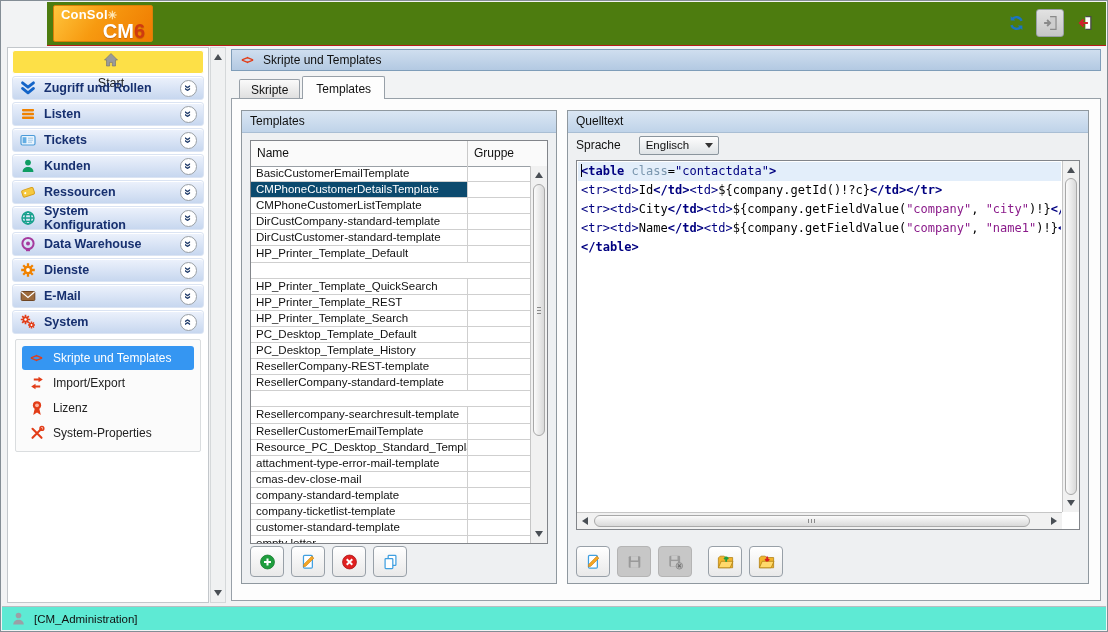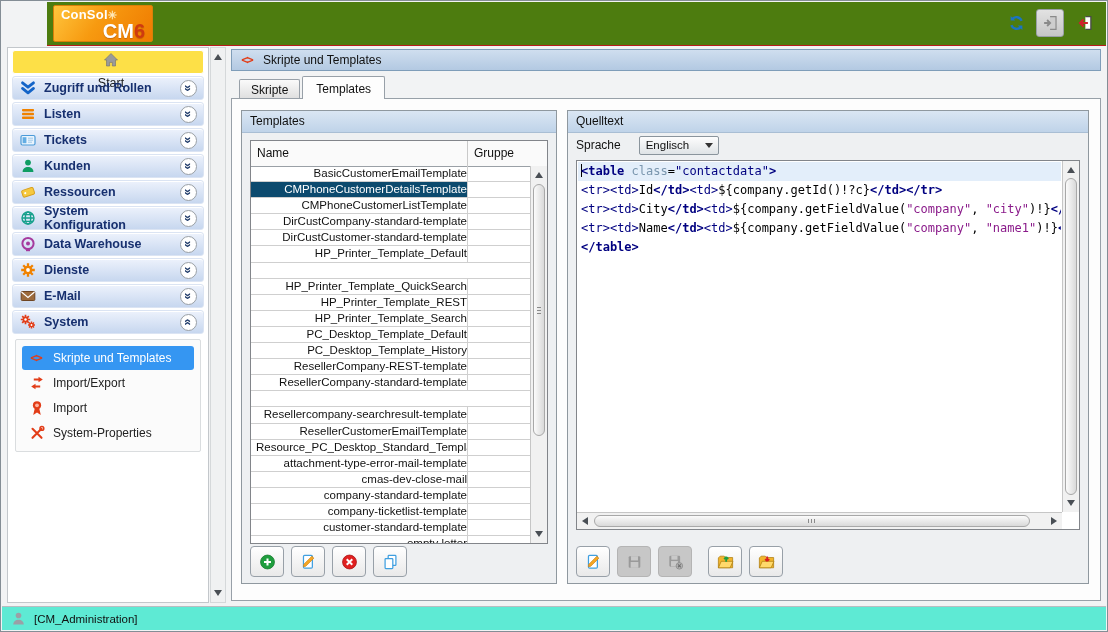--- a/index.html
+++ b/index.html
@@ -48,21 +48,21 @@
   .panel{position:absolute;border:1px solid #8f989f;background:#eef0f2;box-sizing:border-box;}
   .panel-title{height:21px;background:linear-gradient(#dae6f3,#bfd3e9);border-bottom:1px solid #a9bed4;
                font-size:12px;color:#101010;line-height:21px;padding-left:8px;}
   .panel-templates{left:9px;top:11px;width:316px;bottom:16px;}
   .panel-source{left:335px;top:11px;right:11px;bottom:16px;}
   
   .tbl{position:absolute;left:8px;top:29px;right:8px;height:404px;border:1px solid #82858a;background:#fff;box-sizing:border-box;}
   .thead{position:absolute;left:0;top:0;right:0;height:25px;background:#fafafa;border-bottom:1px solid #9aa0a6;display:flex;font-size:12px;color:#111;}
   .thead .th1{width:217px;border-right:1px solid #c9c9c9;padding:5px 0 0 6px;box-sizing:border-box;}
   .thead .th2{flex:1;padding:5px 0 0 6px;}
-  .tbody{position:absolute;left:0;top:25px;right:17px;bottom:0;overflow:hidden;text-align:right;}
+  .tbody{position:absolute;left:0;top:25px;right:17px;bottom:0;overflow:hidden;}
   .trow{display:flex;height:16.1px;border-bottom:1px solid #cfcfcf;font-size:11.5px;color:#111;box-sizing:border-box;}
   .cname{width:217px;border-right:1px solid #cfcfcf;padding:1px 0 0 5px;box-sizing:border-box;white-space:nowrap;overflow:hidden;}
   .cname.sel{background:#0c4a6e;color:#fff;}
   .cgruppe{flex:1;}
   
   .vscroll{position:absolute;top:0;right:0;bottom:0;width:17px;background:#f1f1f1;border-left:1px solid #c6c6c6;box-sizing:border-box;}
   .vscroll .arr-up{position:absolute;top:6px;left:4px;}
   .vscroll .arr-dn{position:absolute;bottom:6px;left:4px;}
   .vthumb{position:absolute;left:2px;right:2px;border:1px solid #a8a8a8;border-radius:6px;background:linear-gradient(90deg,#fbfbfb,#d9d9d9);}
   .grip-v{position:absolute;left:3px;right:3px;top:50%;height:7px;margin-top:-3px;
@@ -319,21 +319,21 @@
           <span class="lbl">Import/Export</span>
         </div>
         <div class="sub-item">
           <span class="ic">
             <svg width="16" height="16" viewBox="0 0 16 16">
               <path d="M5.8 8.2 4.2 15 8 12.4 11.8 15 10.2 8.2z" fill="#e23d18"></path>
               <circle cx="8" cy="5.3" r="4.1" fill="#e23d18"></circle>
               <circle cx="8" cy="5.3" r="1.9" fill="#ffb4a0"></circle>
             </svg>
           </span>
-          <span class="lbl">Import</span>
+          <span class="lbl">Lizenz</span>
         </div>
         <div class="sub-item">
           <span class="ic">
             <svg width="16" height="16" viewBox="0 0 16 16">
               <g stroke="#e23d18" stroke-width="2.1" stroke-linecap="round">
                 <path d="M3.5 3.8 12.5 12.8M12.5 3.8 3.5 12.8"></path>
               </g>
               <circle cx="12.9" cy="3.4" r="1.9" fill="none" stroke="#e23d18" stroke-width="1.5"></circle>
             </svg>
           </span>

